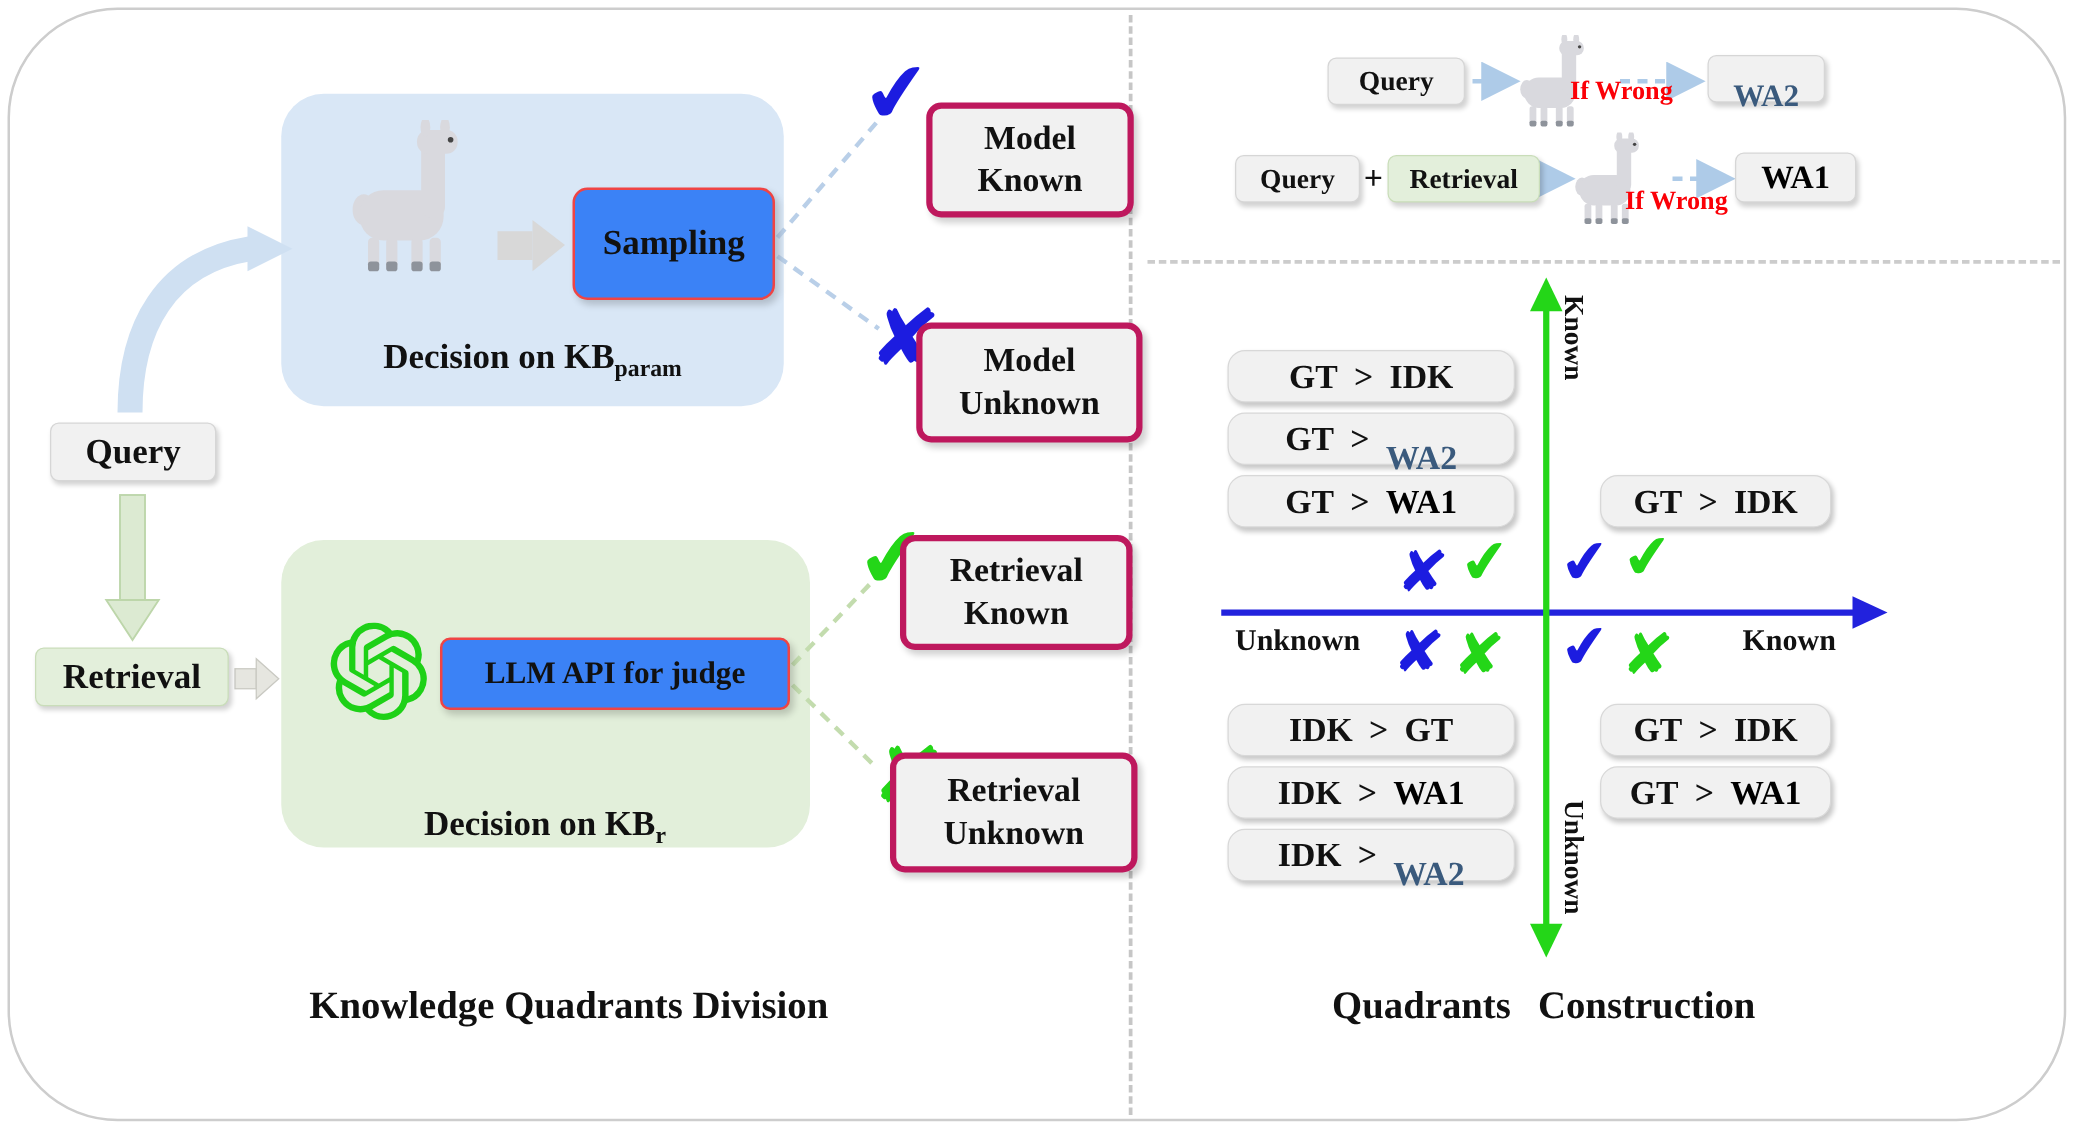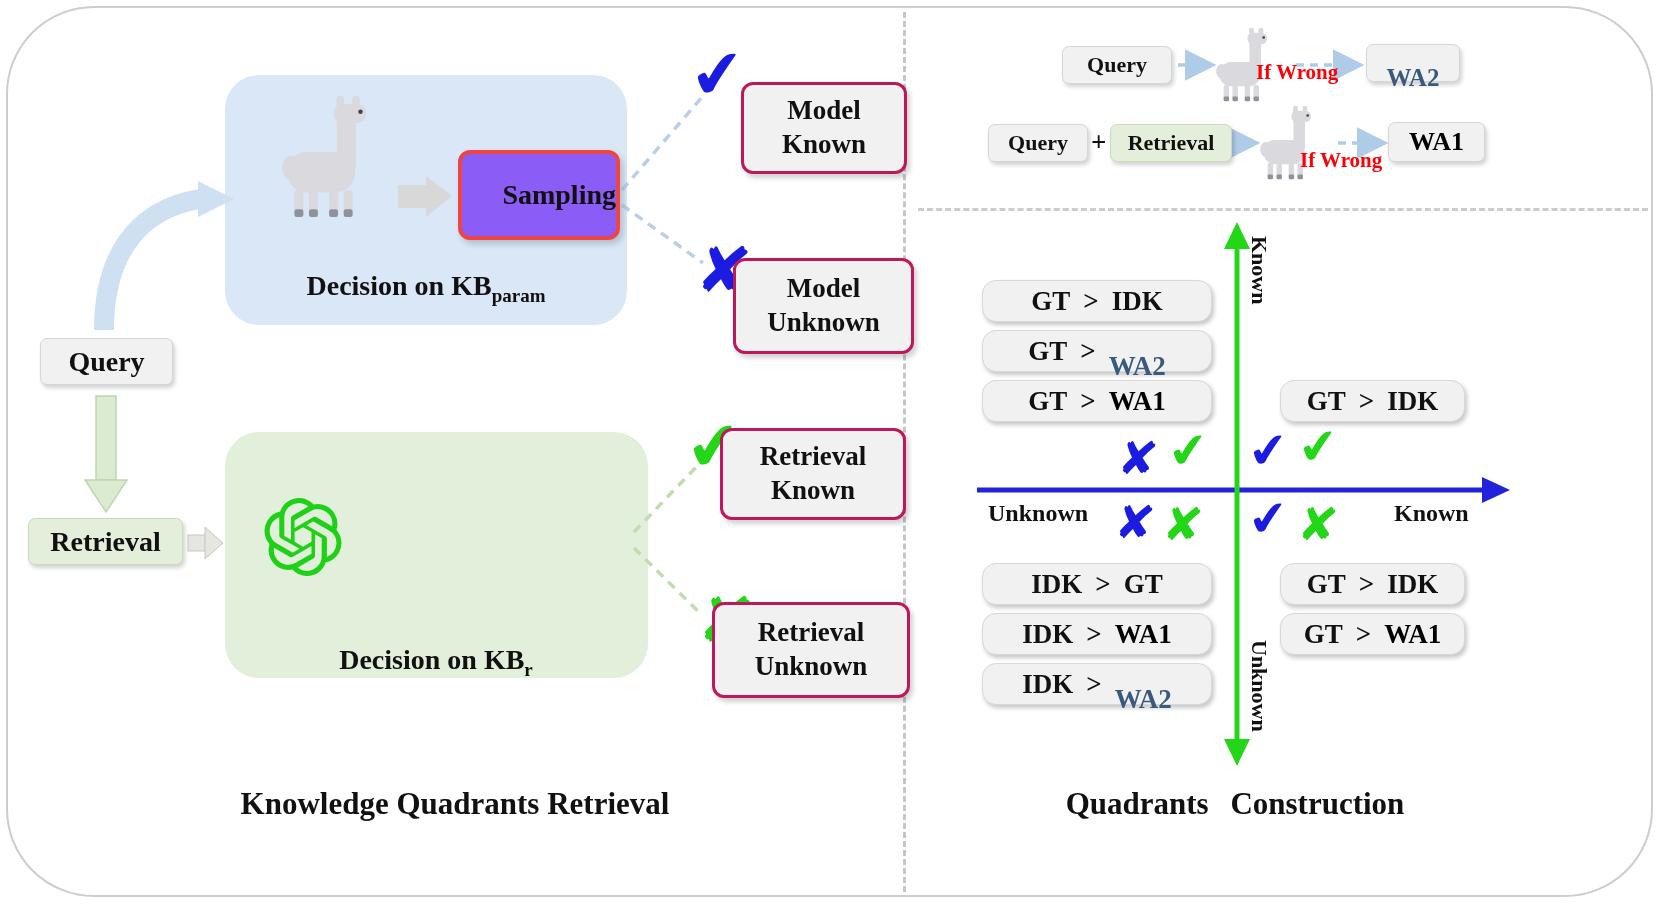--- a/index.html
+++ b/index.html
@@ -16,24 +16,24 @@
               border-top:3px dashed #cccccc; }
 
   .panel { position:absolute; border-radius:34px; }
   .panel-blue  { background:#d9e7f6; }
   .panel-green { background:#e2efda; }
 
   .gbox { position:absolute; background:#f1f1f1; border:1px solid #d6d6d6; border-radius:7px;
           display:flex; align-items:center; justify-content:center; font-weight:bold;
           box-shadow:2px 3px 4px rgba(0,0,0,.18); color:#111; }
   .greenbox { background:#e3efdb; border-color:#c9ddb9; }
-  .whitebox { position:absolute; background:#8b5cf6; border:4px solid #ef4444; border-radius:12px;
-              display:flex; align-items:center; justify-content:flex-end; font-weight:bold;
+  .whitebox { position:absolute; background:#3b82f6; border:2px solid #ef4444; border-radius:12px;
+              display:flex; align-items:center; justify-content:center; font-weight:bold;
               box-shadow:3px 4px 6px rgba(0,0,0,.18); color:#111; }
-  .outcome { position:absolute; background:#f1f1f1; border:3px solid #be185d; border-radius:12px;
+  .outcome { position:absolute; background:#f1f1f1; border:5px solid #be185d; border-radius:12px;
              display:flex; flex-direction:column; align-items:center; justify-content:center;
              font-weight:bold; font-size:27px; line-height:1.25;
              box-shadow:3px 4px 5px rgba(0,0,0,.18); color:#111; }
   .qbox { position:absolute; height:42px; background:#f1f1f1; border:1px solid #d8d8d8; border-radius:14px;
           display:flex; align-items:center; justify-content:center; gap:13px;
           font-weight:bold; font-size:27px; box-shadow:2px 3px 4px rgba(0,0,0,.22); color:#111; }
   .wa1 { color:#000000; }
   .wa2 { color:#3a5a7d;margin-top:30px; }
 
   .caption { position:absolute; text-align:center; font-weight:bold; font-size:28px; color:#111; }
@@ -152,20 +152,23 @@
   </div>
 
   <div class="gbox greenbox layer-top" style="left:28px; top:518px; width:155px; height:47px; font-size:28px;">
     <span>Retrieval</span>
   </div>
 
   <svg class="abs layer-top" style="left:264px; top:498px;" width="78" height="78" viewBox="0 0 24 24">
     <path fill="#1ed117" d="M22.2819 9.8211a5.9847 5.9847 0 0 0-.5157-4.9108 6.0462 6.0462 0 0 0-6.5098-2.9A6.0651 6.0651 0 0 0 4.9807 4.1818a5.9847 5.9847 0 0 0-3.9977 2.9 6.0462 6.0462 0 0 0 .7427 7.0966 5.98 5.98 0 0 0 .511 4.9107 6.051 6.051 0 0 0 6.5146 2.9001A5.9847 5.9847 0 0 0 13.2599 24a6.0557 6.0557 0 0 0 5.7718-4.2058 5.9894 5.9894 0 0 0 3.9977-2.9001 6.0557 6.0557 0 0 0-.7475-7.073zM13.2599 22.4311a4.4755 4.4755 0 0 1-2.8764-1.0408l.1419-.0804 4.7783-2.7582a.7948.7948 0 0 0 .3927-.6813v-6.7369l2.02 1.1686a.071.071 0 0 1 .038.0615v5.5826a4.504 4.504 0 0 1-4.4945 4.4849zm-9.6607-4.1254a4.4708 4.4708 0 0 1-.5346-3.0137l.142.0852 4.783 2.7582a.7712.7712 0 0 0 .7806 0l5.8428-3.3685v2.3324a.0804.0804 0 0 1-.0332.0615L9.74 19.9502a4.4992 4.4992 0 0 1-6.1408-1.6464zM2.3408 7.8956a4.485 4.485 0 0 1 2.3655-1.9728V11.6a.7664.7664 0 0 0 .3879.6765l5.8144 3.3543-2.0201 1.1685a.0757.0757 0 0 1-.071 0l-4.8303-2.7865A4.504 4.504 0 0 1 2.3408 7.8956zm16.5963 3.8558L13.1038 8.364 15.1192 7.2a.0757.0757 0 0 1 .071 0l4.8303 2.7913a4.4944 4.4944 0 0 1-.6765 8.1042v-5.6772a.79.79 0 0 0-.407-.667zm2.0107-3.0231l-.142-.0852-4.7735-2.7818a.7759.7759 0 0 0-.7854 0L9.409 9.2297V6.8974a.0662.0662 0 0 1 .0284-.0615l4.8303-2.7866a4.4992 4.4992 0 0 1 6.6802 4.66zM8.3065 12.863l-2.02-1.1638a.0804.0804 0 0 1-.038-.0567V6.0742a4.4992 4.4992 0 0 1 7.3757-3.4537l-.142.0805L8.704 5.459a.7948.7948 0 0 0-.3927.6813zm1.0976-2.3654l2.602-1.4998 2.6069 1.4998v2.9994l-2.5974 1.4997-2.6067-1.4997Z"></path>
   </svg>
 
+  <div class="whitebox layer-top" style="left:352px; top:510px; width:280px; height:58px; font-size:25px; border-radius:8px;">
+    <span>LLM API for judge</span>
+  </div>
 
   <div class="caption layer-top" style="left:240px; top:644px; width:392px;">
     <span>Decision on KB</span><sub>r</sub>
   </div>
 
   <span class="mark mark-blue mark-lg tilt-l layer-top" style="left:690px; top:42px;">✔</span>
   <span class="mark mark-blue mark-lg tilt-r layer-top" style="left:696px; top:238px;">✘</span>
   <span class="mark mark-green mark-lg tilt-l layer-top" style="left:686px; top:414px;">✔</span>
   <span class="mark mark-green mark-lg tilt-r layer-top" style="left:698px; top:588px;">✘</span>
 
@@ -179,21 +182,21 @@
   </div>
   <div class="outcome layer-top" style="left:720px; top:428px; width:186px; height:92px;">
     <span>Retrieval</span>
     <span>Known</span>
   </div>
   <div class="outcome layer-top" style="left:712px; top:602px; width:198px; height:96px;">
     <span>Retrieval</span>
     <span>Unknown</span>
   </div>
 
-  <div class="title layer-top" style="left:155px; top:786px; width:600px;">Knowledge Quadrants Retrieval</div>
+  <div class="title layer-top" style="left:155px; top:786px; width:600px;">Knowledge Quadrants Division</div>
 
   <div class="gbox layer-top" style="left:1062px; top:46px; width:110px; height:38px; font-size:22px;">
     <span>Query</span>
   </div>
   <svg class="abs layer-top" style="left:1210px; top:28px;" width="68" height="78" viewBox="0 0 100 115">
     <g fill="#d9d9de">
       <ellipse cx="17" cy="64" rx="8" ry="11"></ellipse>
         <rect x="14" y="50" width="60" height="36" rx="17"></rect>
       <rect x="58" y="14" width="17" height="56" rx="8"></rect>
         <rect x="55" y="7" width="29" height="17" rx="8"></rect>

